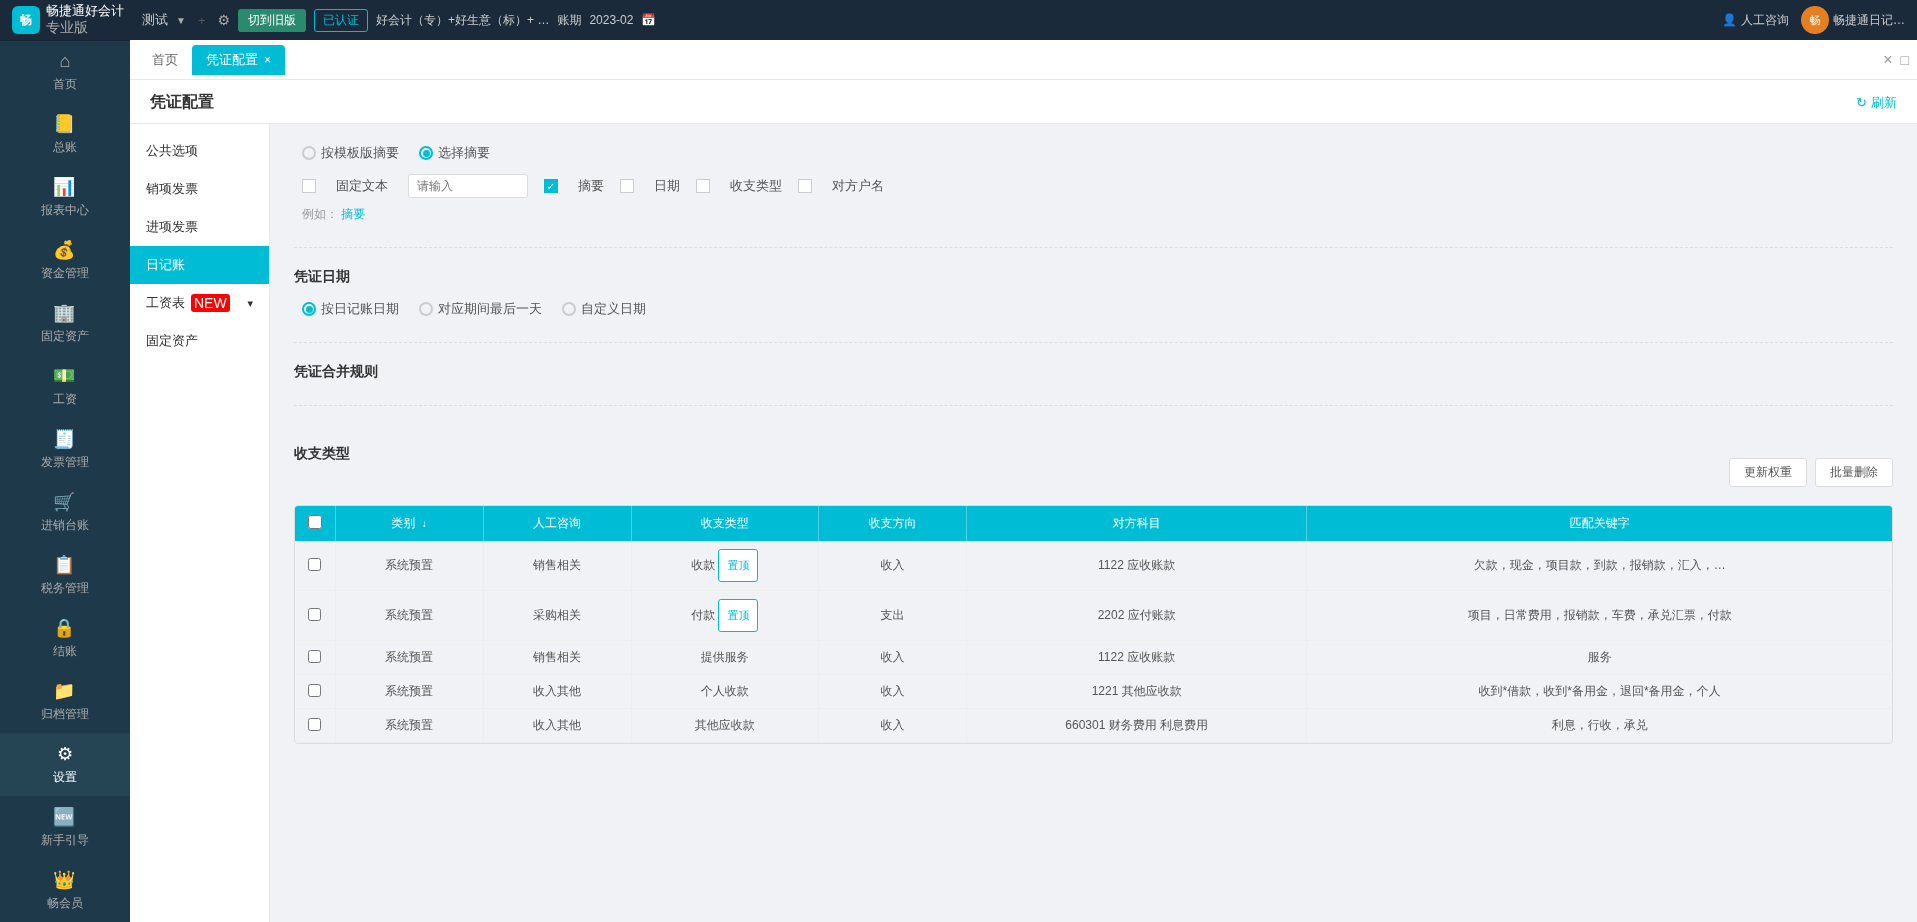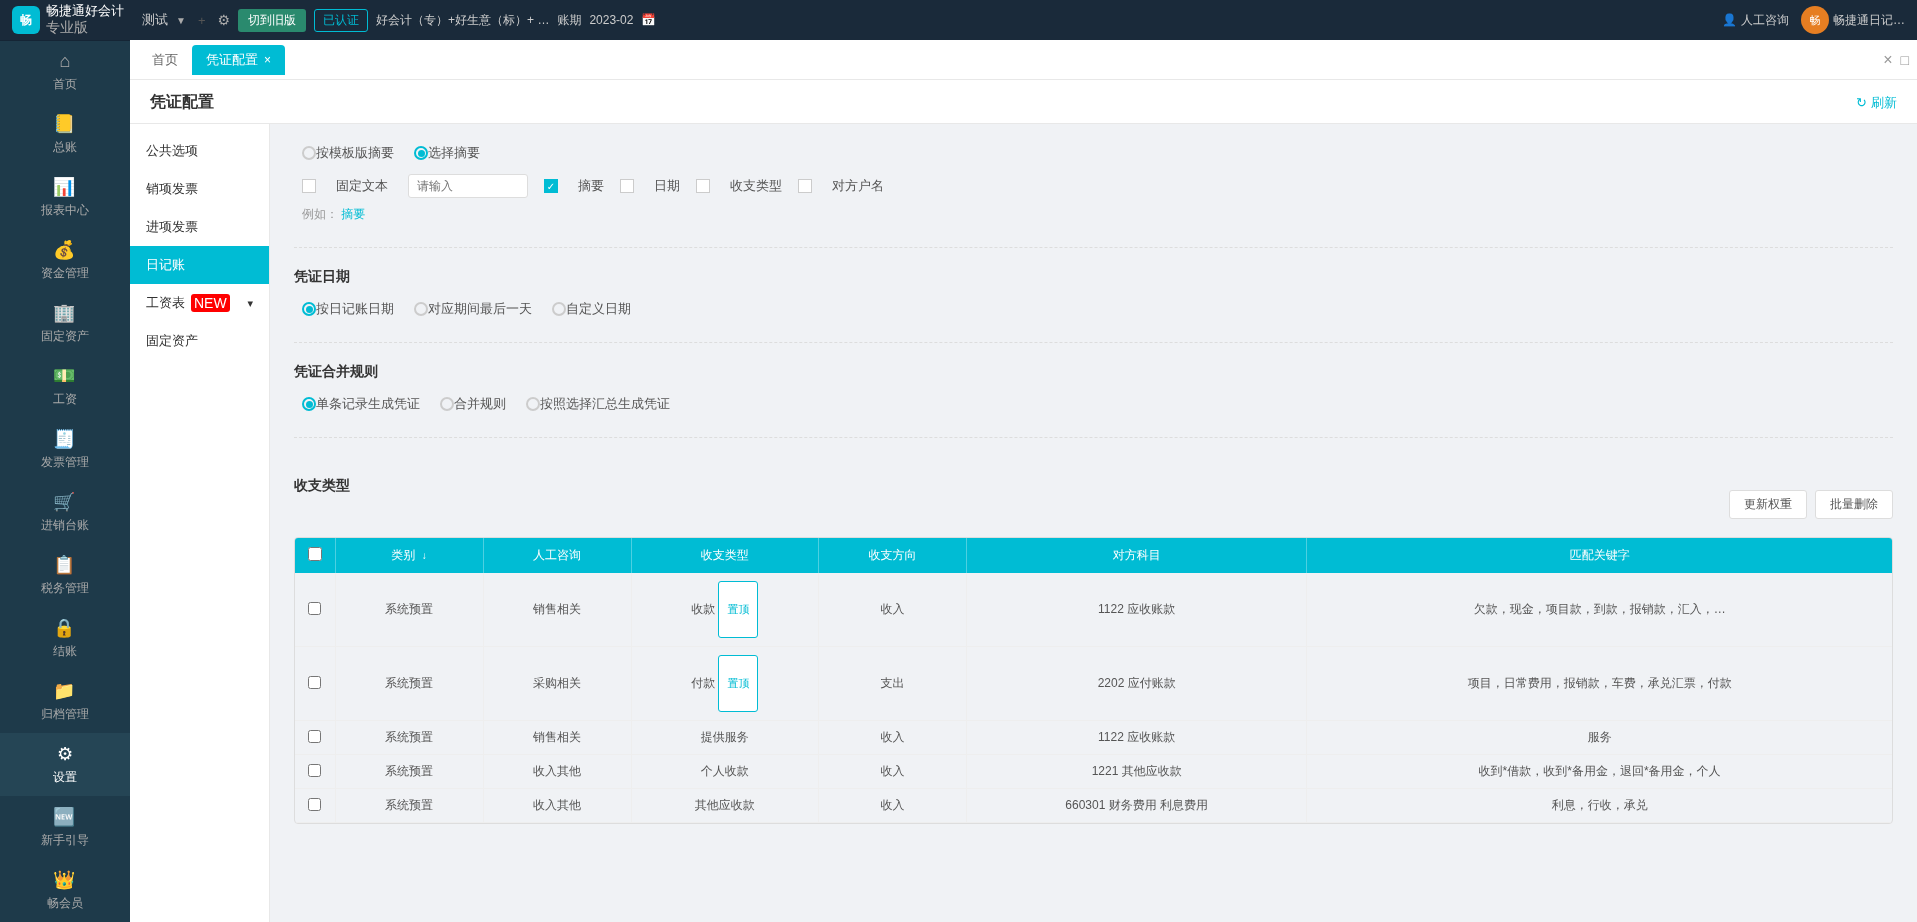--- a/index.html
+++ b/index.html
@@ -51,21 +51,21 @@
     .inner-content { flex: 1; padding: 20px 24px; overflow-y: auto; }
 
     
     .section { margin-bottom: 24px; }
     .section-title { font-size: 14px; font-weight: 600; color: #333; margin-bottom: 14px; }
     .section-body { padding: 0 8px; }
     .section-divider { border: none; border-top: 1px dashed #ddd; margin: 20px 0; }
 
     
     .radio-group { display: flex; align-items: center; gap: 20px; margin-bottom: 12px; }
-    .radio-item { display: flex; align-items: center; cursor: pointer; font-size: 13px; color: #555; font-family: Liberation Serif, serif; }
+    .radio-item { display: flex; align-items: center; gap: 5px; cursor: pointer; font-size: 13px; color: #555; font-family: Liberation Serif, serif; }
     .radio-dot { width: 14px; height: 14px; border-radius: 50%; border: 2px solid #ccc; display: flex; align-items: center; justify-content: center; flex-shrink: 0; }
     .radio-dot.checked { border-color: #00bcd4; }
     .radio-dot.checked::after { content: ''; width: 7px; height: 7px; border-radius: 50%; background: #00bcd4; }
 
     
     .checkbox-row { display: flex; align-items: center; gap: 16px; flex-wrap: wrap; }
     .checkbox-item { display: flex; align-items: center; gap: 20px; cursor: pointer; font-size: 13px; color: #555; }
     .checkbox-box { width: 14px; height: 14px; border: 1px solid #ccc; background: #fff; display: flex; align-items: center; justify-content: center; flex-shrink: 0; }
     .checkbox-box.checked { background: #00bcd4; border-color: #00bcd4; color: #fff; font-size: 10px; }
     .text-input { border: 1px solid #ddd; padding: 4px 8px; font-size: 12px; color: #aaa; border-radius: 3px; width: 120px; }
@@ -75,21 +75,21 @@
     
     .table-wrapper { border: 1px solid #ddd; border-radius: 4px; overflow: hidden; }
     .table-actions { display: flex; justify-content: flex-end; gap: 8px; margin-bottom: 8px; margin-top: 32px; }
     .action-btn { padding: 5px 14px; border: 1px solid #ddd; background: #fff; border-radius: 3px; font-size: 12px; cursor: pointer; color: #555; }
     table { width: 100%; border-collapse: collapse; }
     thead tr { background: #00bcd4; color: #fff; }
     th { padding: 9px 12px; font-size: 12px; font-weight: normal; text-align: center; border-right: 1px solid rgba(255,255,255,0.3); }
     th:last-child { border-right: none; }
     td { padding: 8px 12px; font-size: 12px; text-align: center; border-bottom: 1px solid #eee; border-right: 1px solid #eee; color: #555; }
     td:last-child { border-right: none; }
-    .tag-btn { display: inline-block; background: #fff; border: 1px solid #00bcd4; color: #00bcd4; padding: 20px 8px; border-radius: 3px; font-size: 11px; cursor: pointer; }
+    .tag-btn { display: inline-block; background: #fff; border: 1px solid #00bcd4; color: #00bcd4; padding: 8px 8px; border-radius: 3px; font-size: 11px; cursor: pointer; }
     .head-checkbox { width: 14px; height: 14px; }
     .sort-arrow { font-size: 10px; margin-left: 3px; }
   </style>
 </head>
 <body>
 
 <div class="app-wrapper">
 
   <div class="top-bar">
     <div class="top-bar-left">
@@ -295,36 +295,20 @@
                   <span>自定义日期</span>
                 </div>
               </div>
             </div>
           </div>
 
           <hr class="section-divider">
 
           <div class="section">
             <div class="section-title">凭证合并规则</div>
-            <div class="section-body">
-              <div class="radio-group">
-                <div class="radio-item">
-                  <div class="radio-dot checked"></div>
-                  <span>单条记录生成凭证</span>
-                </div>
-                <div class="radio-item">
-                  <div class="radio-dot"></div>
-                  <span>合并规则</span>
-                </div>
-                <div class="radio-item">
-                  <div class="radio-dot"></div>
-                  <span>按照选择汇总生成凭证</span>
-                </div>
-              </div>
-            </div>
           </div>
 
           <hr class="section-divider">
 
           <div class="section">
             <div style="display:flex; align-items:center; justify-content:space-between; margin-bottom:10px;">
               <div class="section-title">收支类型</div>
               <div class="table-actions">
                 <button class="action-btn">更新权重</button>
                 <button class="action-btn">批量删除</button>

